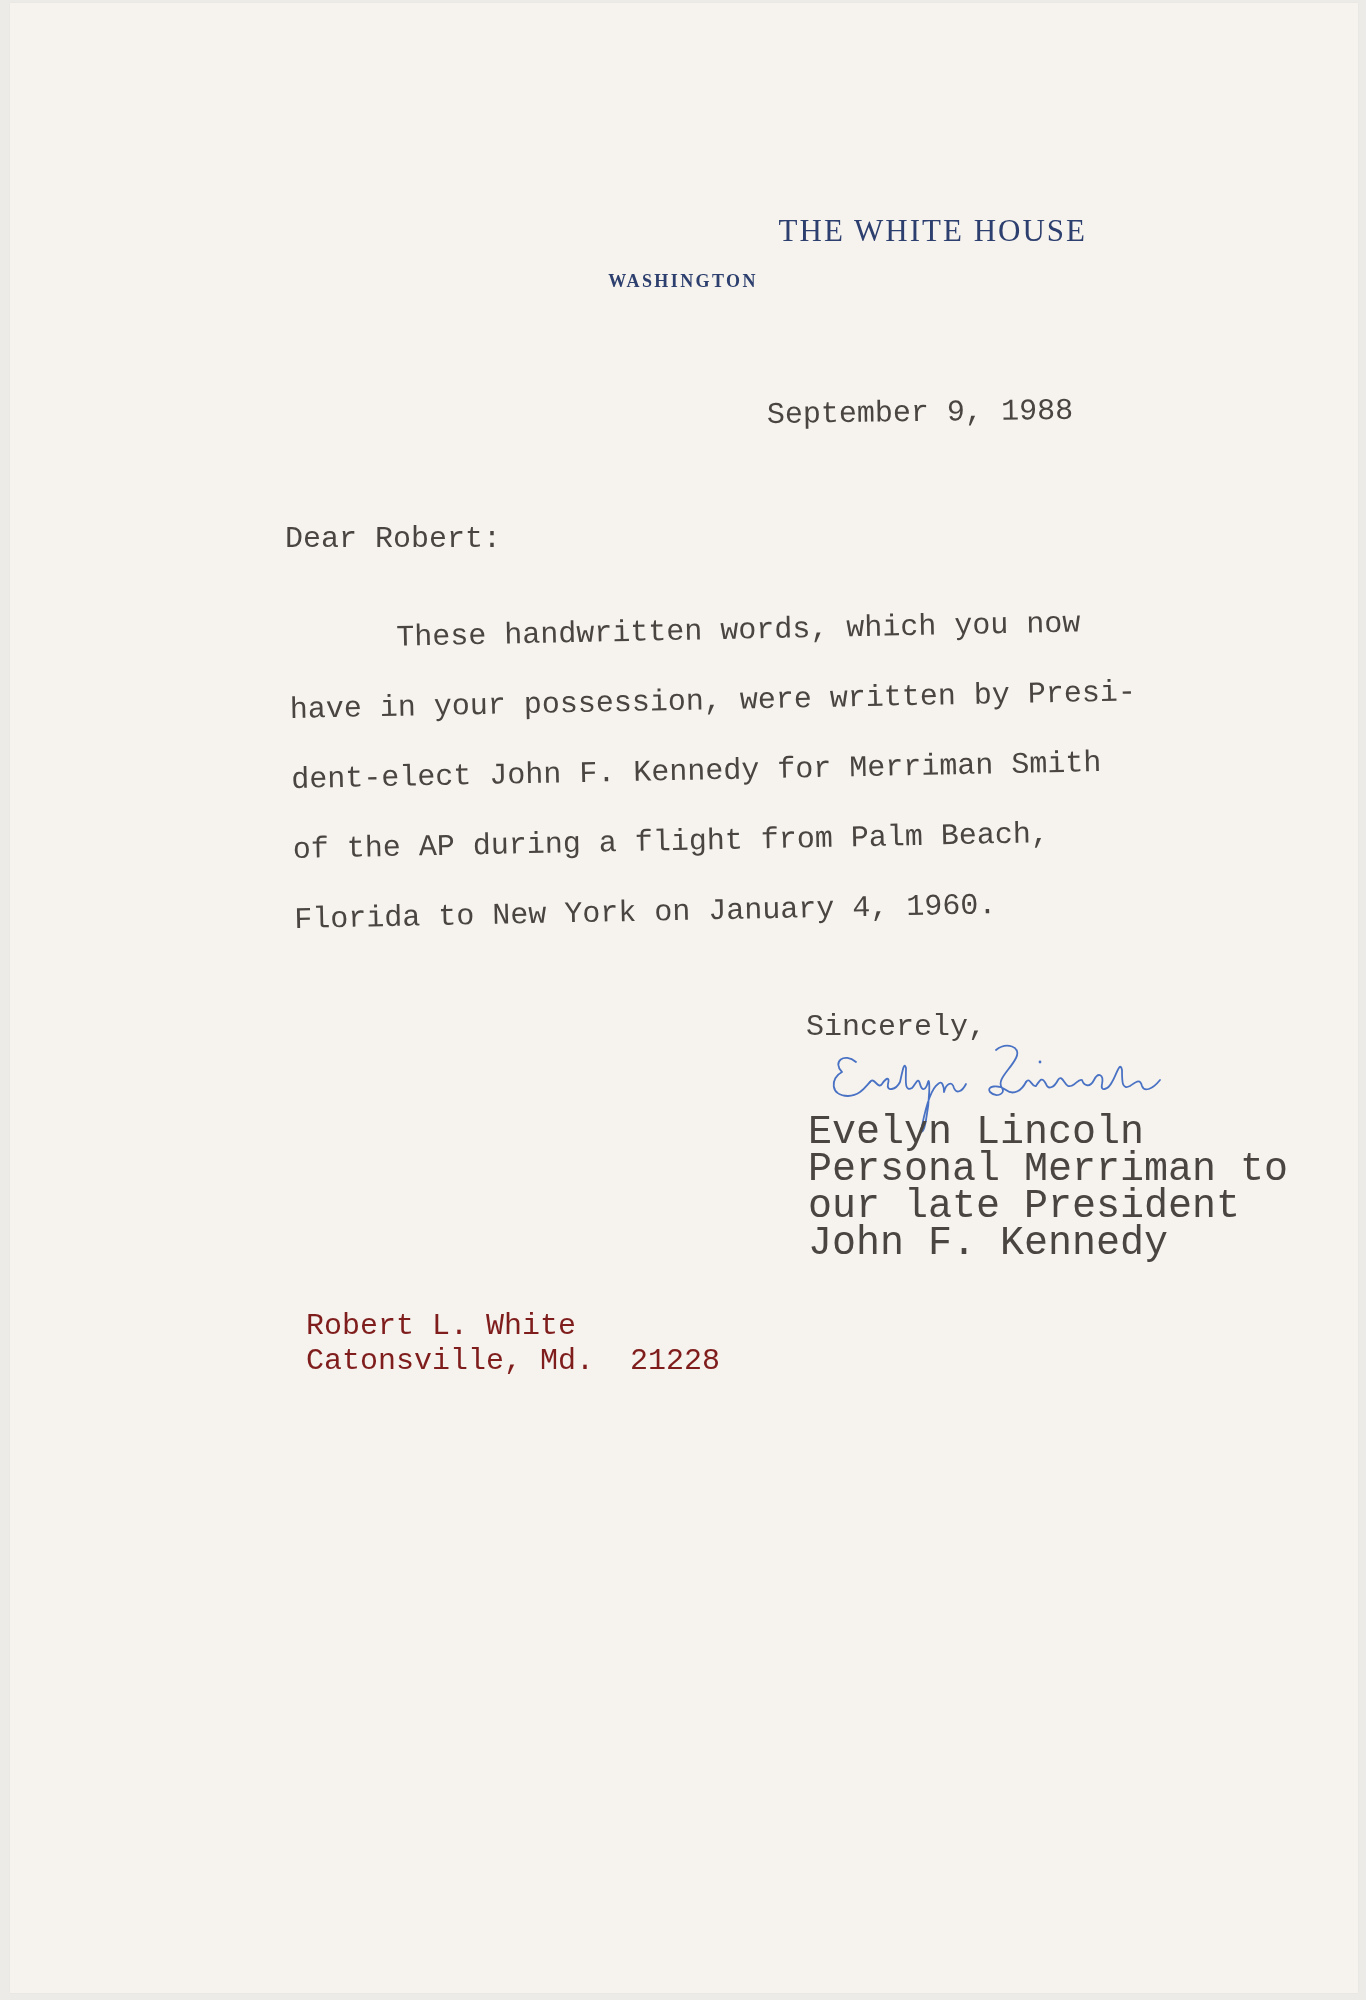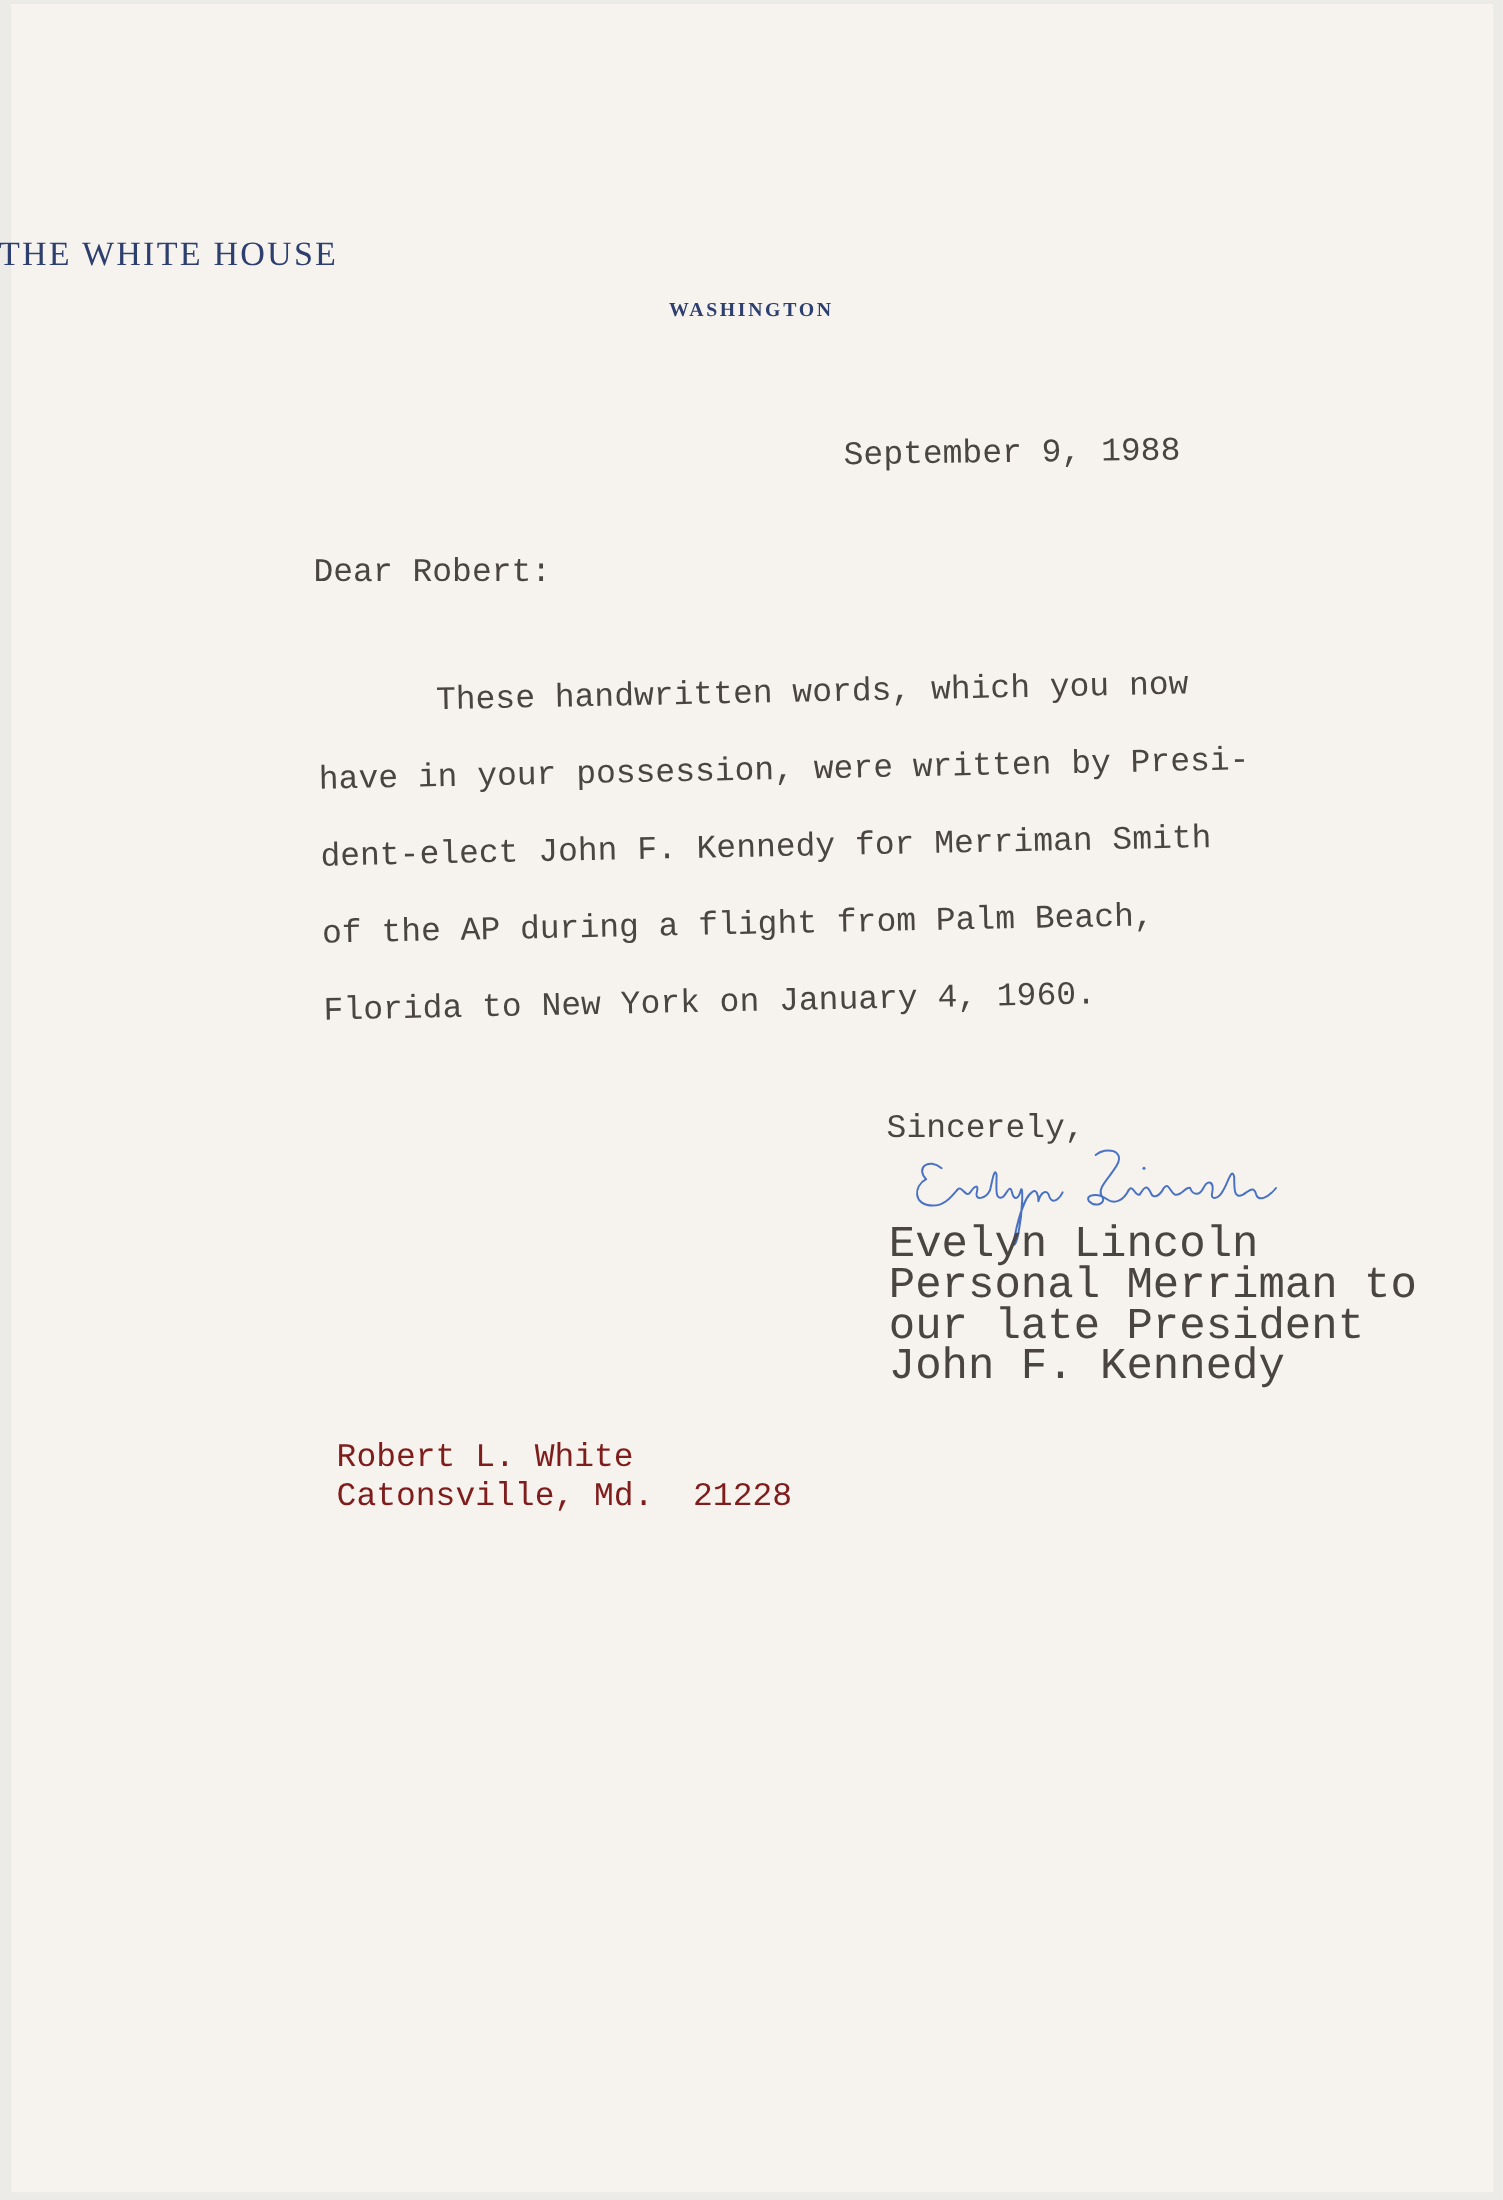--- a/index.html
+++ b/index.html
@@ -20,21 +20,21 @@
       width: 1348px;
       height: 1990px;
       background: #f6f3ee;
       box-shadow: 0 0 1px rgba(0,0,0,0.08);
     }
     .lh-title {
       position: absolute;
       left: 0;
       width: 1088px;
       top: 213px;
-      text-align: left;
+      text-align: right;
       font-family: "Liberation Serif", "DejaVu Serif", serif;
       font-size: 31px;
       letter-spacing: 2px;
       color: #2d3f6e;
       margin-left: -1px;
     }
     .lh-sub {
       position: absolute;
       left: 0;
       width: 1366px;
@@ -48,21 +48,21 @@
     }
     .tw {
       font-family: "Liberation Mono", "DejaVu Sans Mono", monospace;
       font-size: 30px;
       color: #4a4540;
       white-space: pre;
       position: absolute;
       line-height: 1;
     }
     .date { left: 767px; top: 400px; transform: rotate(-0.8deg); transform-origin: left center; }
-    .salutation { left: 285px; top: 506px; }
+    .salutation { left: 285px; top: 524px; }
     .body-block {
       position: absolute;
       left: 288px;
       top: 620px;
       width: 860px;
       transform: rotate(-1.2deg);
       transform-origin: left top;
     }
     .body-line {
       font-family: "Liberation Mono", "DejaVu Sans Mono", monospace;

